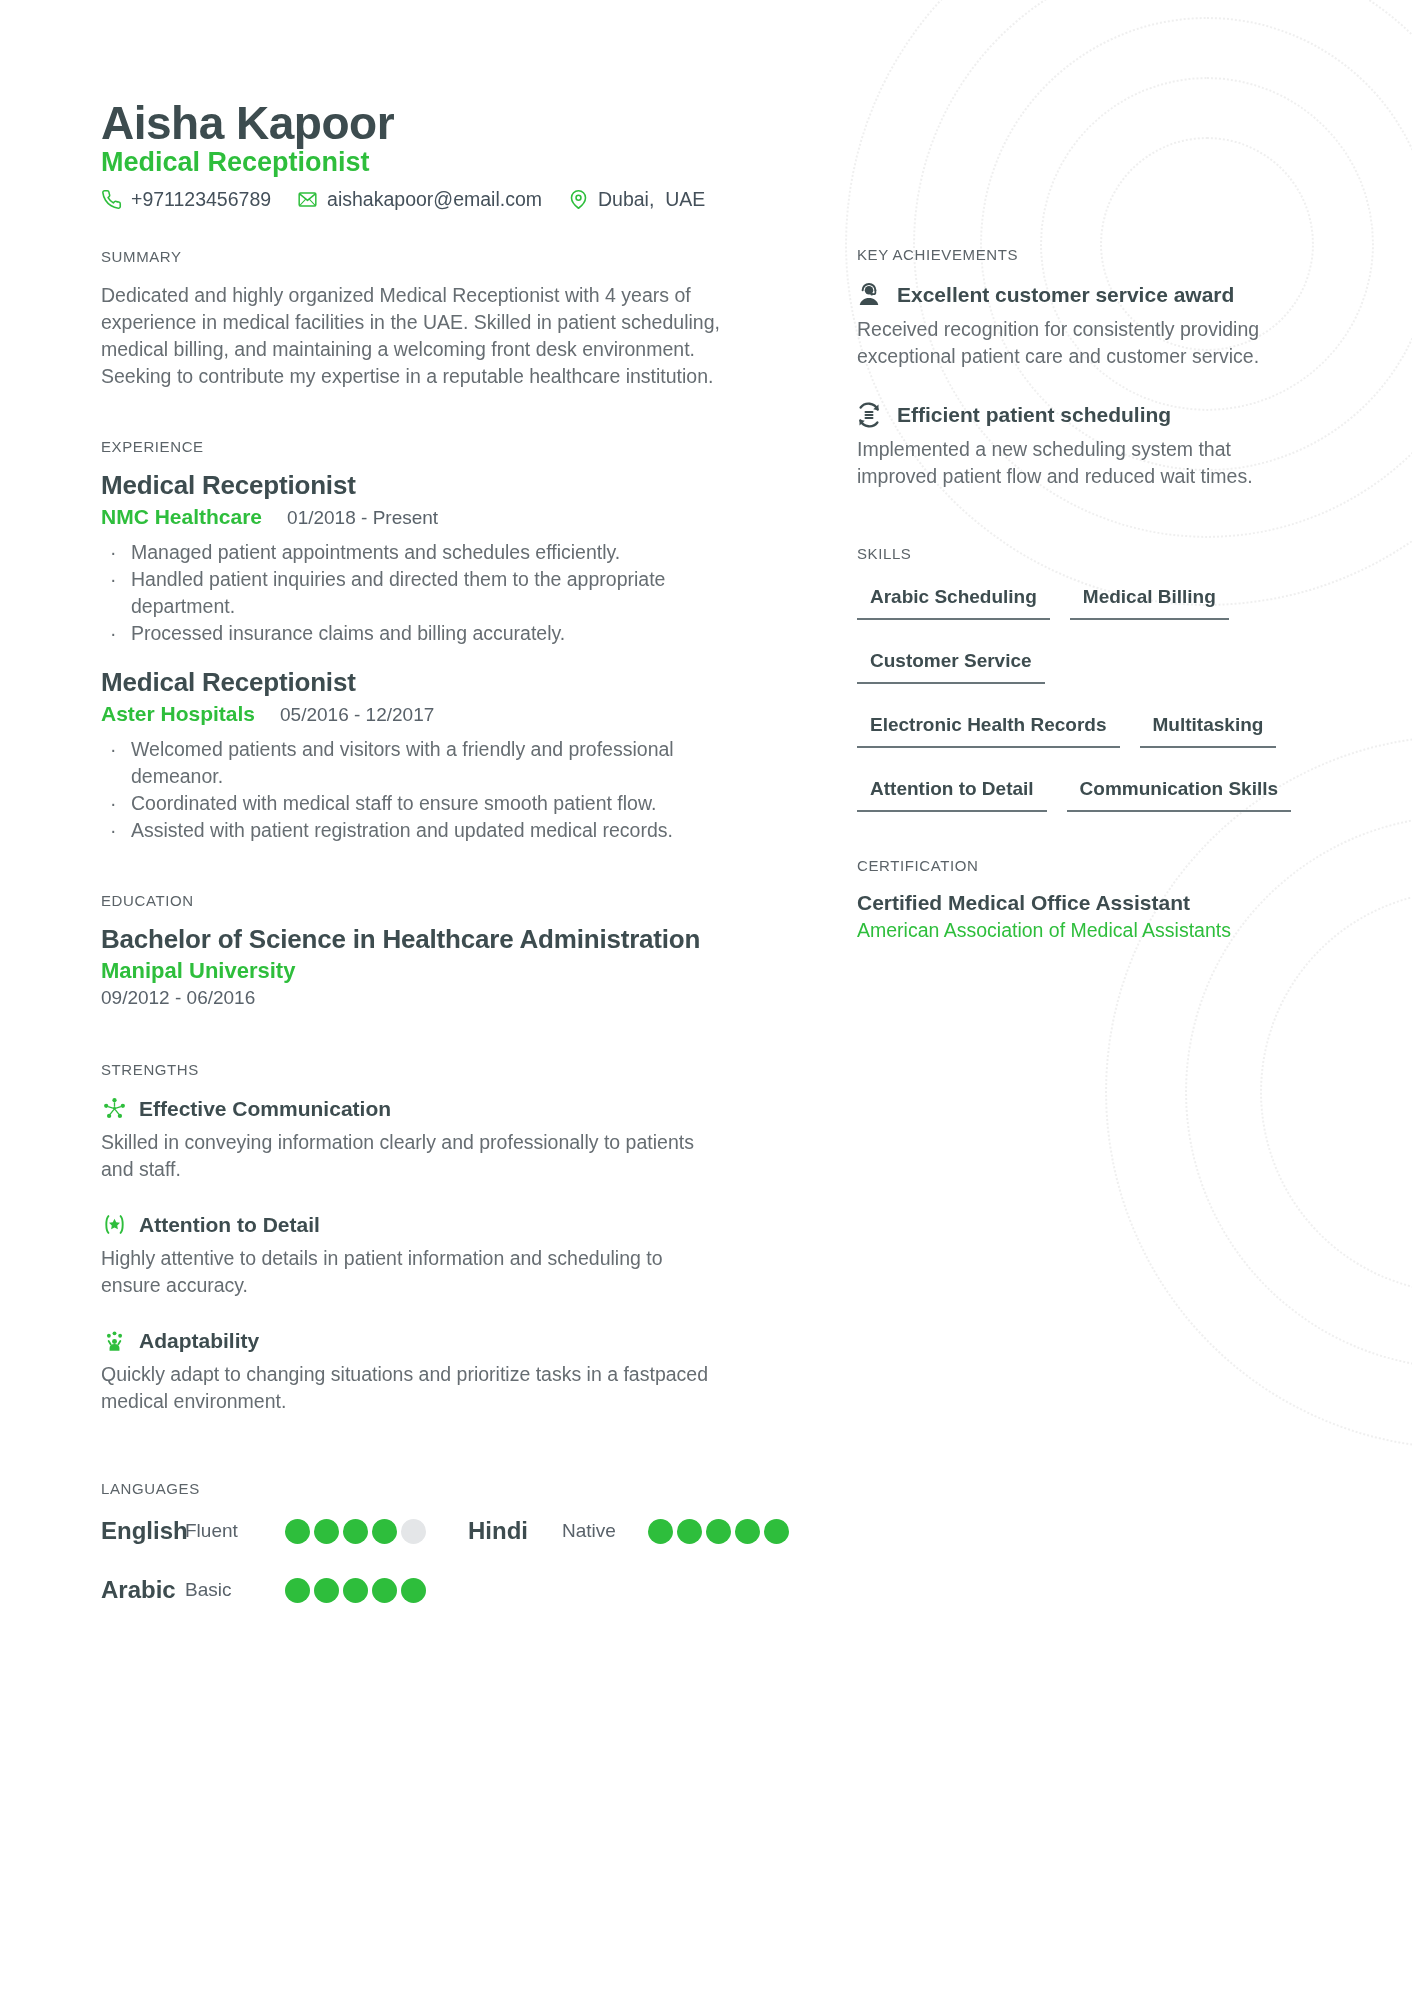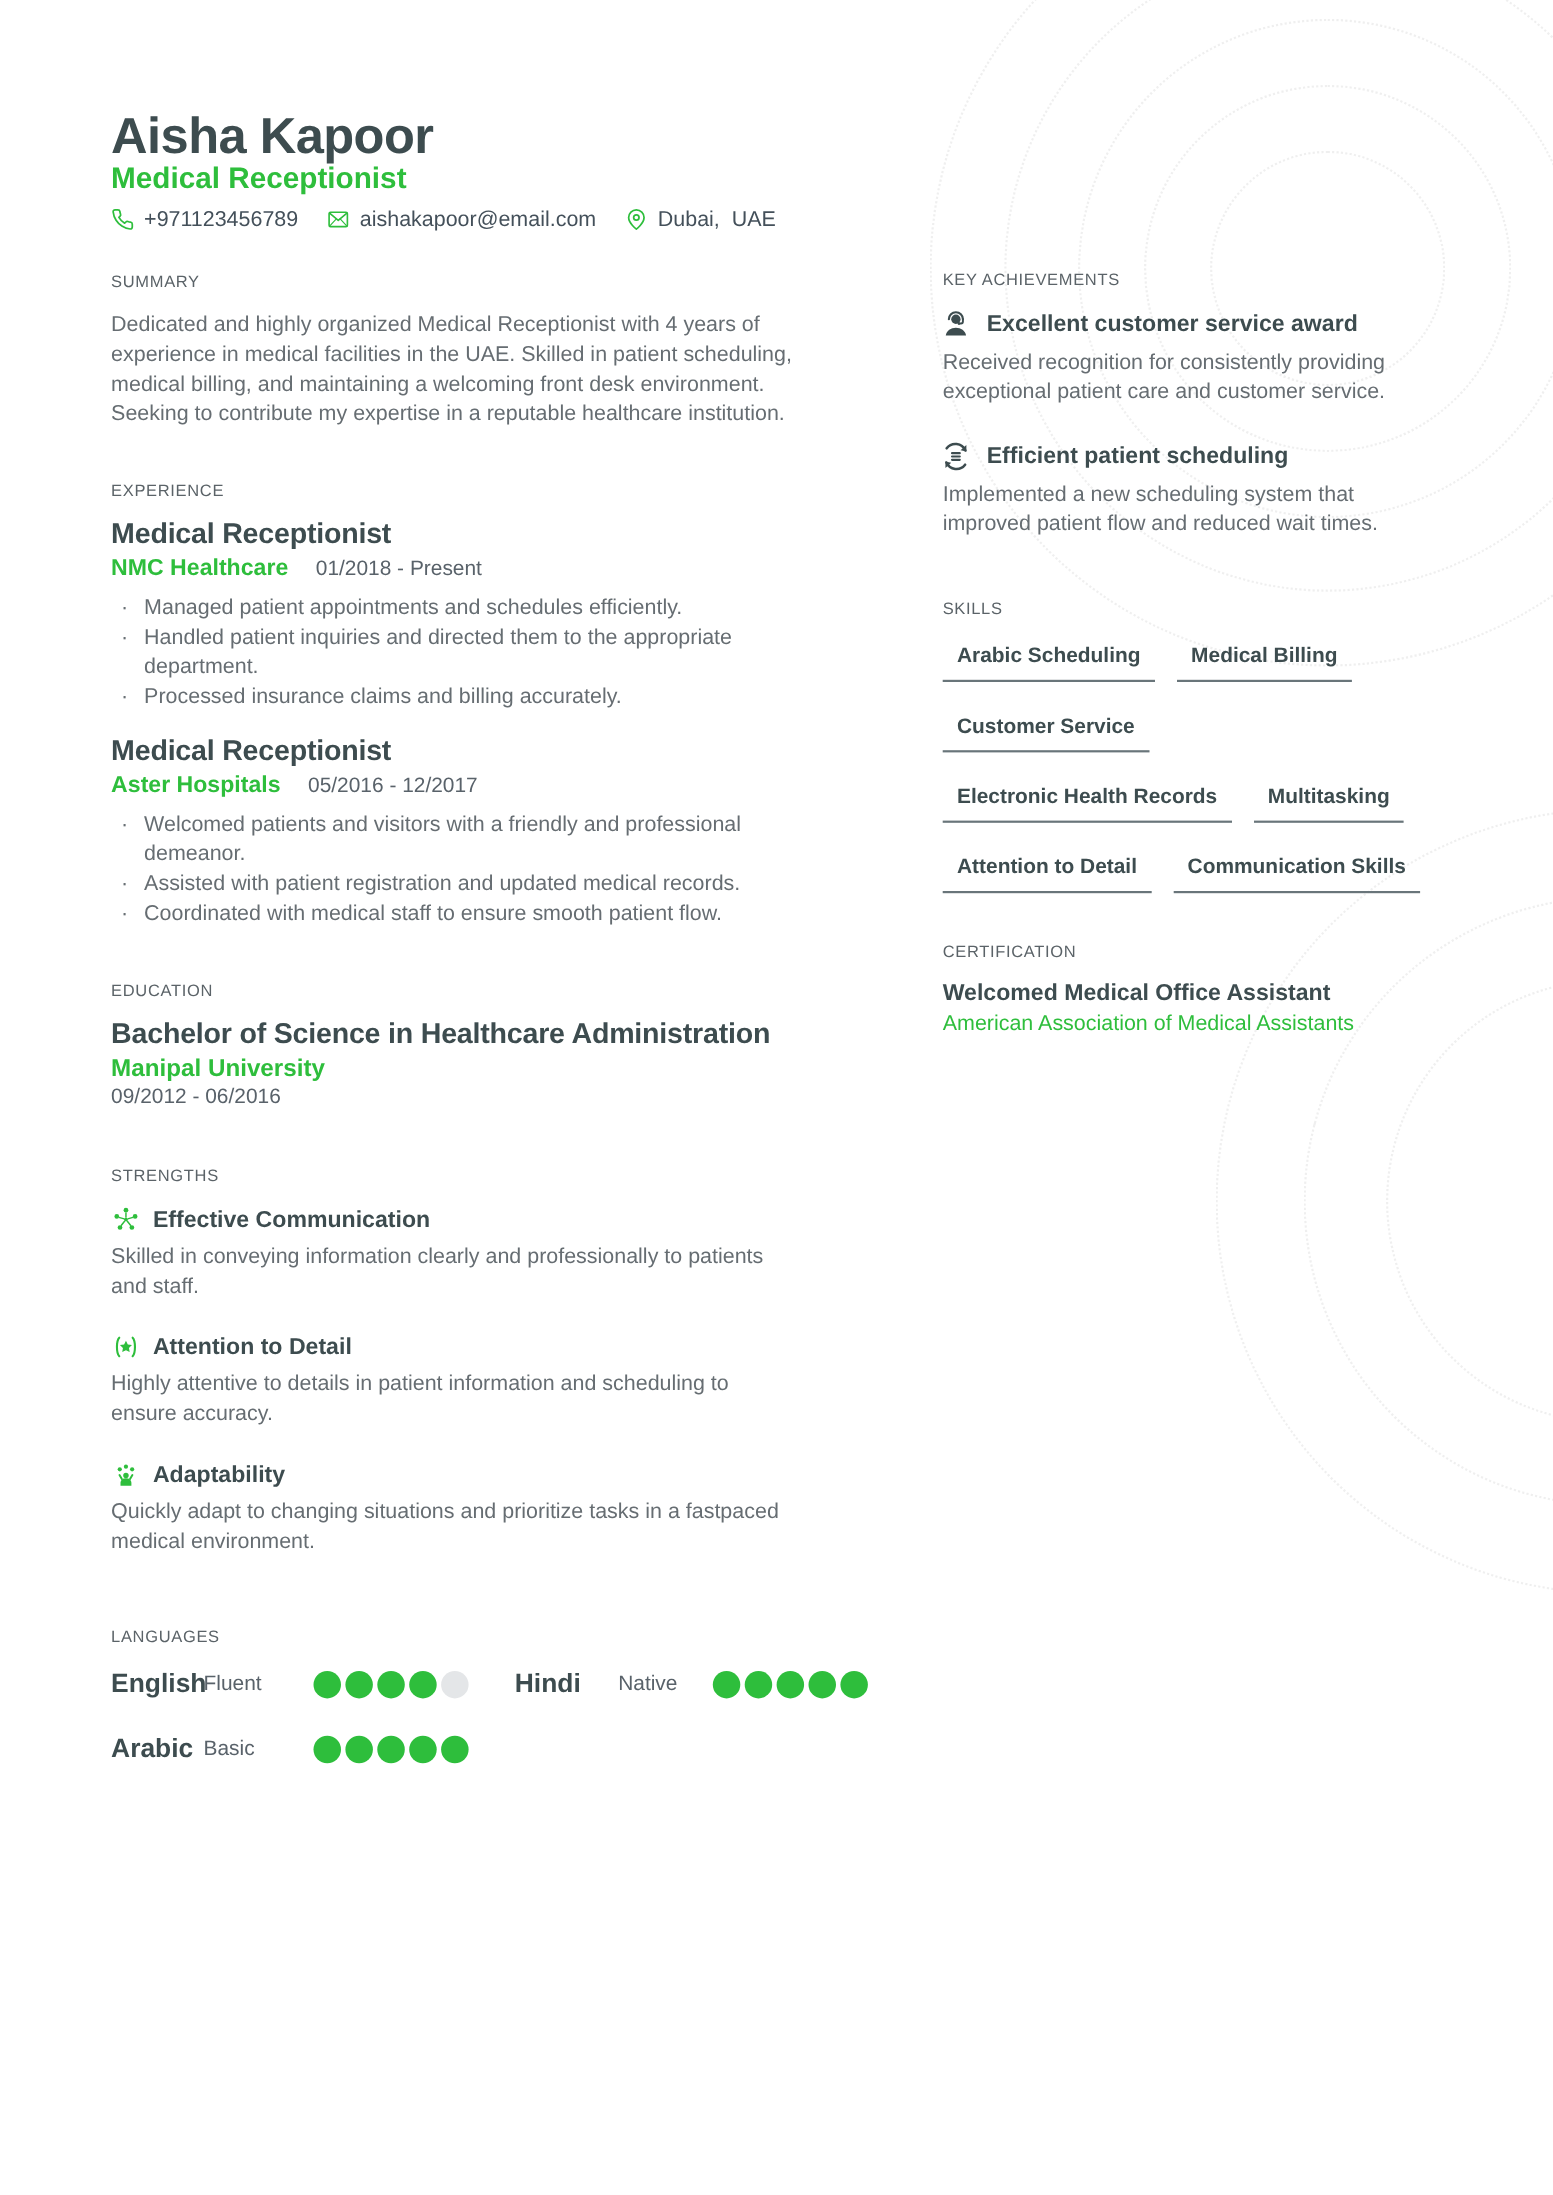--- a/index.html
+++ b/index.html
@@ -145,22 +145,22 @@
         </div>
 
         <div class="job job2">
           <p class="job-title">Medical Receptionist</p>
           <div class="company-row">
             <span class="company">Aster Hospitals</span>
             <span class="dates">05/2016 - 12/2017</span>
           </div>
           <ul class="bullets">
             <li>Welcomed patients and visitors with a friendly and professional demeanor.</li>
+            <li>Coordinated with medical staff to ensure smooth patient flow.</li>
             <li>Assisted with patient registration and updated medical records.</li>
-            <li>Coordinated with medical staff to ensure smooth patient flow.</li>
           </ul>
         </div>
       </div>
 
       <div>
         <p class="section-label mt-section">EDUCATION</p>
         <p class="degree">Bachelor of Science in Healthcare Administration</p>
         <div class="school">Manipal University</div>
         <div class="edu-dates">09/2012 - 06/2016</div>
       </div>
@@ -310,19 +310,19 @@
           <span class="skill-tag">Multitasking</span>
         </div>
         <div class="skill-row">
           <span class="skill-tag">Attention to Detail</span>
           <span class="skill-tag">Communication Skills</span>
         </div>
       </div>
 
       <div>
         <p class="section-label mt-cert">CERTIFICATION</p>
-        <div class="cert-name">Welcomed Medical Office Assistant</div>
+        <div class="cert-name">Certified Medical Office Assistant</div>
         <div class="cert-issuer">American Association of Medical Assistants</div>
       </div>
 
     </div>
   </div>
 </div>
 
 </body></html>

